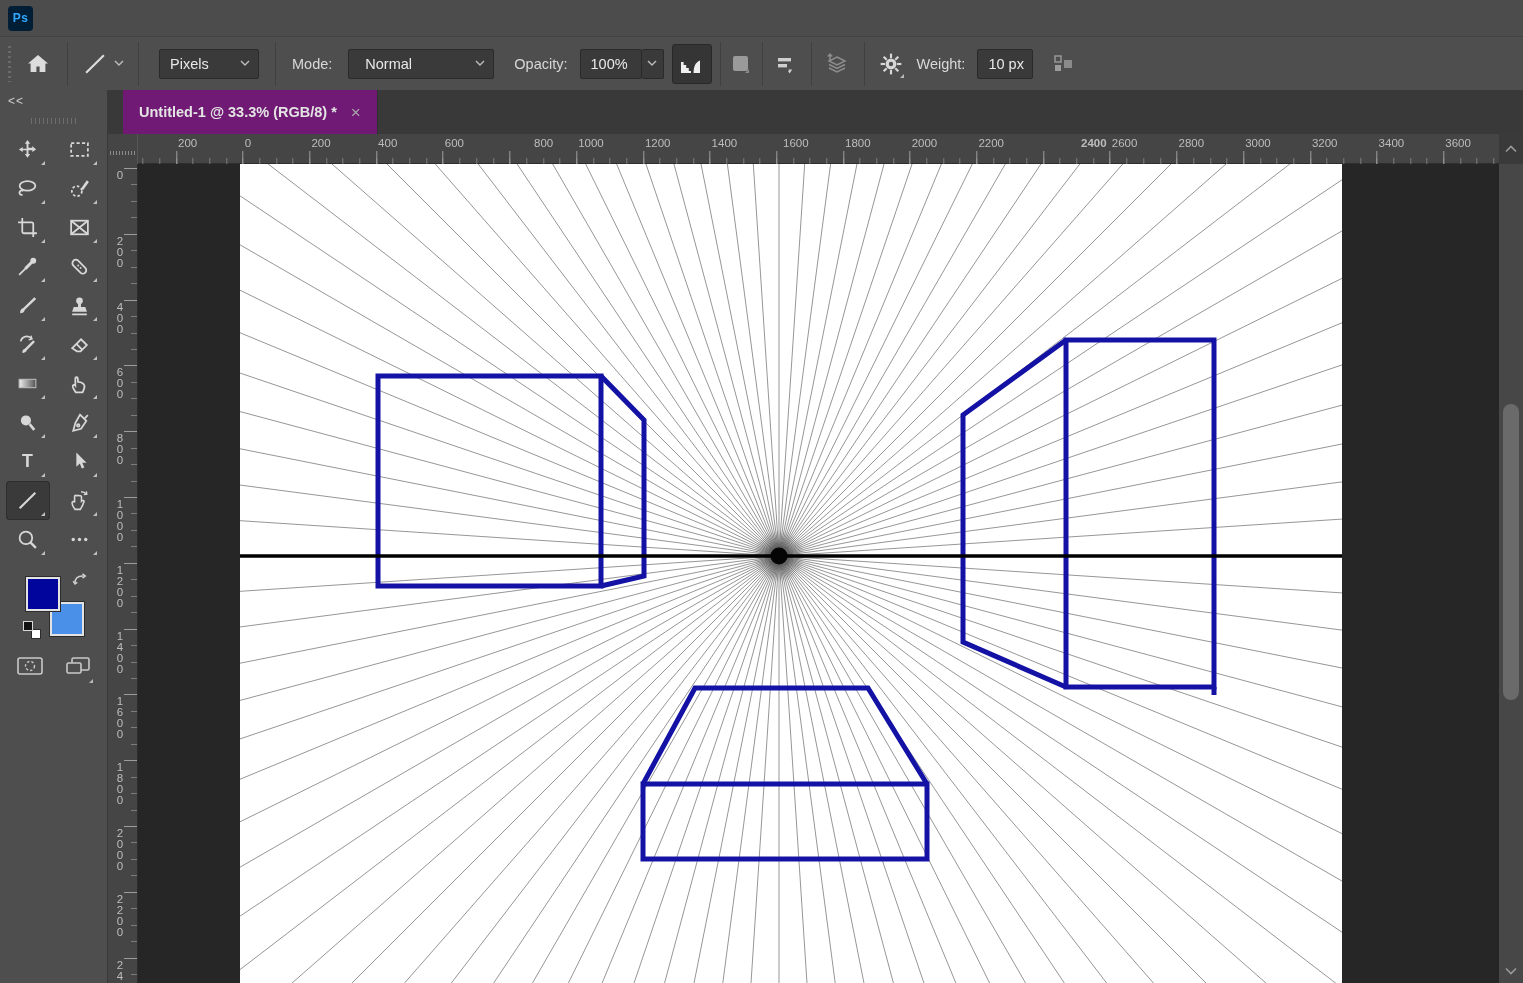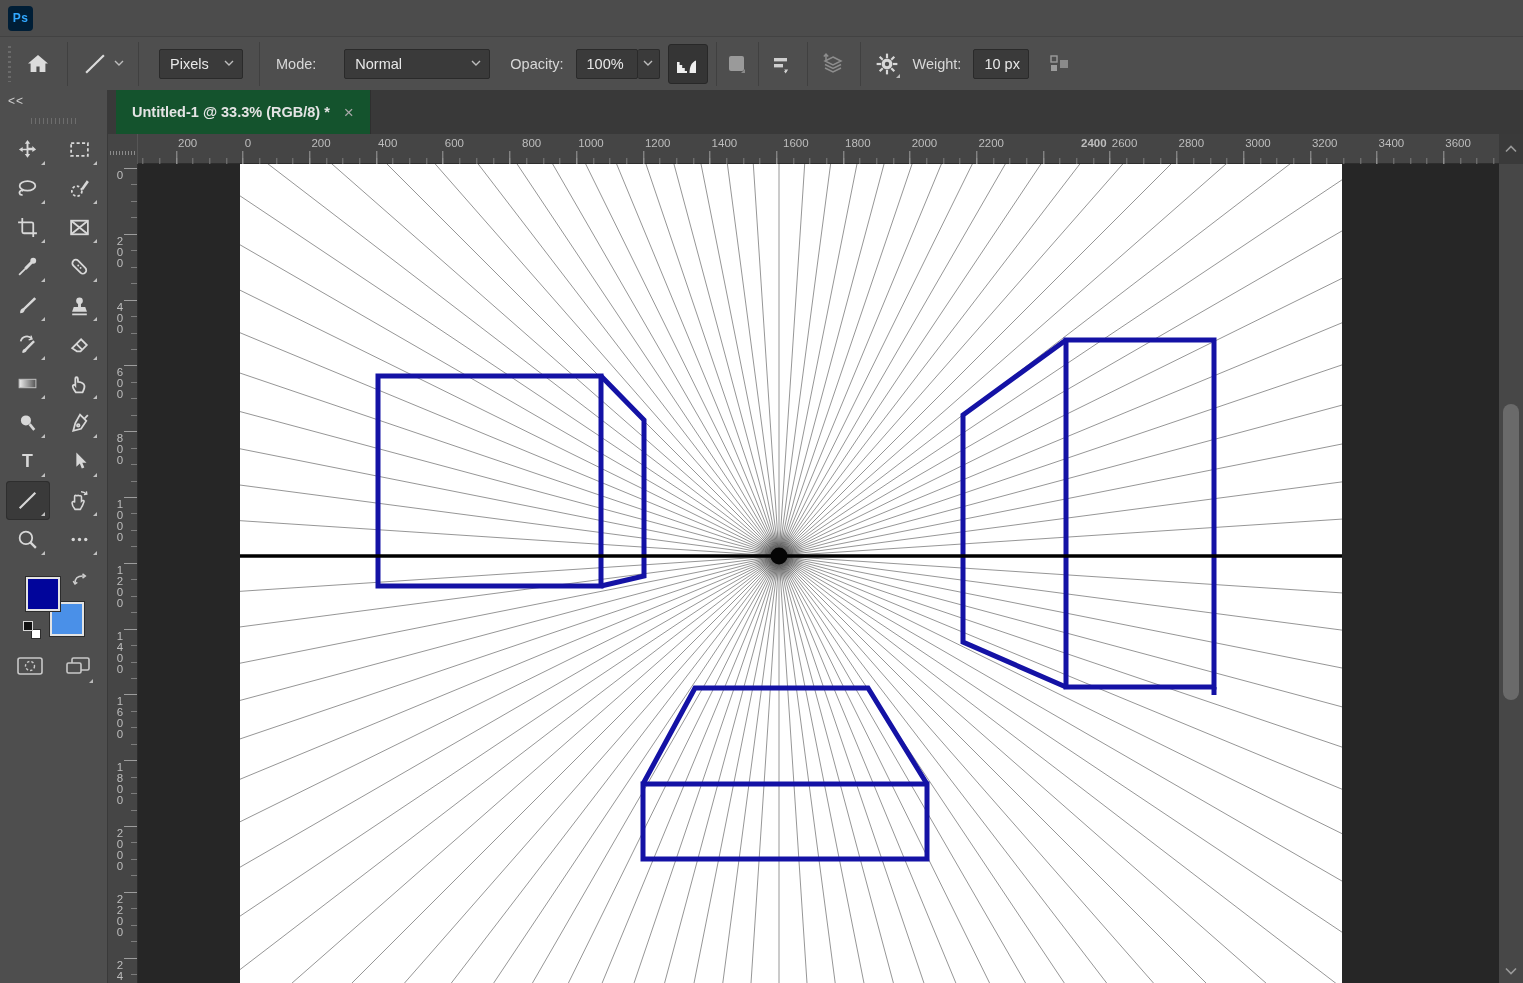--- a/index.html
+++ b/index.html
@@ -36,21 +36,21 @@
   .tool svg{width:23px;height:23px;}
   .tool .fly{position:absolute;right:5px;bottom:4px;width:0;height:0;border-left:4px solid transparent;border-bottom:4px solid #c0c0c0;}
   .tool.selected{background:#3a3a3a;box-shadow:inset 0 0 0 1px #2e2e2e;}
   .swatch{position:absolute;width:34px;height:34px;border:2px solid #e3e3e3;box-shadow:0 0 0 1px #2c2c2c;}
   .colors-widget svg{position:absolute;}
   .bottom-btn{position:absolute;}
 
   
   .doc-area{position:absolute;left:108px;top:0;width:1415px;height:893px;}
   .tab-bar{position:absolute;left:0;top:0;width:1415px;height:44px;background:#393939;display:flex;align-items:flex-end;}
-  .doc-tab{margin-left:8px;height:44px;background:#14532d;display:flex;align-items:center;padding:0 16px;border-right:1px solid #2f2f2f;}
+  .doc-tab{margin-left:15px;height:44px;background:#701a75;display:flex;align-items:center;padding:0 16px;border-right:1px solid #2f2f2f;}
   .doc-tab .title{font-size:14.5px;font-weight:bold;color:#e4e4e4;white-space:nowrap;}
   .doc-tab .close{margin-left:14px;font-size:17px;color:#a8a8a8;line-height:1;}
 
   
   .ruler-row{position:absolute;left:0;top:44px;width:1415px;height:30px;background:#454545;border-bottom:1px solid #2d2d2d;}
   .h-ruler{position:absolute;left:0;top:0;width:1391px;height:30px;overflow:hidden;}
   .h-ruler .minor{position:absolute;left:0;bottom:0;width:100%;height:6px;background:repeating-linear-gradient(to right,#7c7c7c 0 1px,transparent 1px 16.675px);background-position:1.3px 0;}
   .h-ruler .major{position:absolute;left:0;bottom:0;width:100%;height:13px;background:repeating-linear-gradient(to right,#9c9c9c 0 1px,transparent 1px 66.7px);background-position:1.3px 0;}
   .h-label{position:absolute;top:3px;font-size:11.5px;color:#bdbdbd;}
   .ruler-origin{position:absolute;left:0;top:0;width:30px;height:30px;background:#454545;border-right:1px solid #565656;}
@@ -91,29 +91,29 @@
     <div class="ob-sep" style="margin-left:16px;"></div>
     <div class="ob-icon" style="margin-left:12px;width:46px;">
       <svg width="26" height="26" viewBox="0 0 22 22">
           <path d="M3.5 18.5l15-15" stroke="#dcdcdc" stroke-width="1.8" fill="none"></path>
         </svg>
       <svg class="chev" viewBox="0 0 10 7" style="margin-left:6px;">
           <path d="M1 1l4 4 4-4" stroke="#bdbdbd" stroke-width="1.4" fill="none"></path>
         </svg>
     </div>
     <div class="ob-sep" style="margin-left:12px;"></div>
-    <div class="ob-box" style="margin-left:20px;width:84px;padding-left:10px;">
+    <div class="ob-box" style="margin-left:20px;width:100px;padding-left:10px;">
       <span>Pixels</span>
       <svg class="chev ob-chev" viewBox="0 0 10 7">
           <path d="M1 1l4 4 4-4" stroke="#bdbdbd" stroke-width="1.4" fill="none"></path>
         </svg>
     </div>
     <div class="ob-sep" style="margin-left:16px;"></div>
     <span class="ob-label" style="margin-left:16px;">Mode:</span>
-    <div class="ob-box" style="margin-left:28px;width:146px;padding-left:10px;">
+    <div class="ob-box" style="margin-left:16px;width:146px;padding-left:16px;">
       <span>Normal</span>
       <svg class="chev ob-chev" viewBox="0 0 10 7">
           <path d="M1 1l4 4 4-4" stroke="#bdbdbd" stroke-width="1.4" fill="none"></path>
         </svg>
     </div>
     <span class="ob-label" style="margin-left:20px;">Opacity:</span>
     <div class="ob-box" style="margin-left:12px;width:62px;padding-left:10px;">
       <span>100%</span>
     </div>
     <div class="ob-box" style="width:22px;justify-content:center;border-left:none;">
@@ -396,21 +396,21 @@
 
       <div class="ruler-row">
         <div class="h-ruler" id="h-ruler">
           <div class="minor"></div>
             <div class="major"></div>
         <span class="h-label" style="left: 70px;">200</span>
             <span class="h-label" style="left: 136.7px;">0</span>
             <span class="h-label" style="left: 203.4px;">200</span>
             <span class="h-label" style="left: 270.1px;">400</span>
             <span class="h-label" style="left: 336.8px;">600</span>
-            <span class="h-label" style="left: 414px;">800</span>
+            <span class="h-label" style="left: 426px;">800</span>
             <span class="h-label" style="left: 470.2px;">1000</span>
             <span class="h-label" style="left: 536.9px;">1200</span>
             <span class="h-label" style="left: 603.6px;">1400</span>
             <span class="h-label" style="left: 675px;">1600</span>
             <span class="h-label" style="left: 737px;">1800</span>
             <span class="h-label" style="left: 803.7px;">2000</span>
             <span class="h-label" style="left: 870.4px;">2200</span>
             <span class="h-label" style="left: 973px; font-weight: bold;">2400</span>
             <span class="h-label" style="left: 1003.8px;">2600</span>
             <span class="h-label" style="left: 1070.5px;">2800</span>

